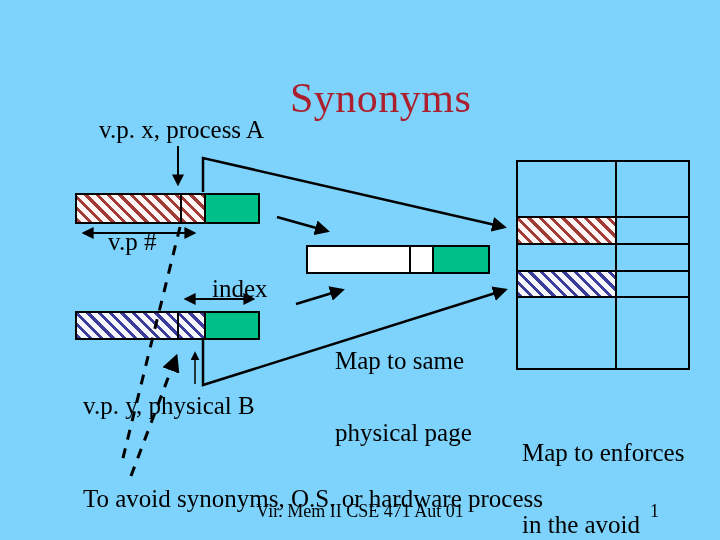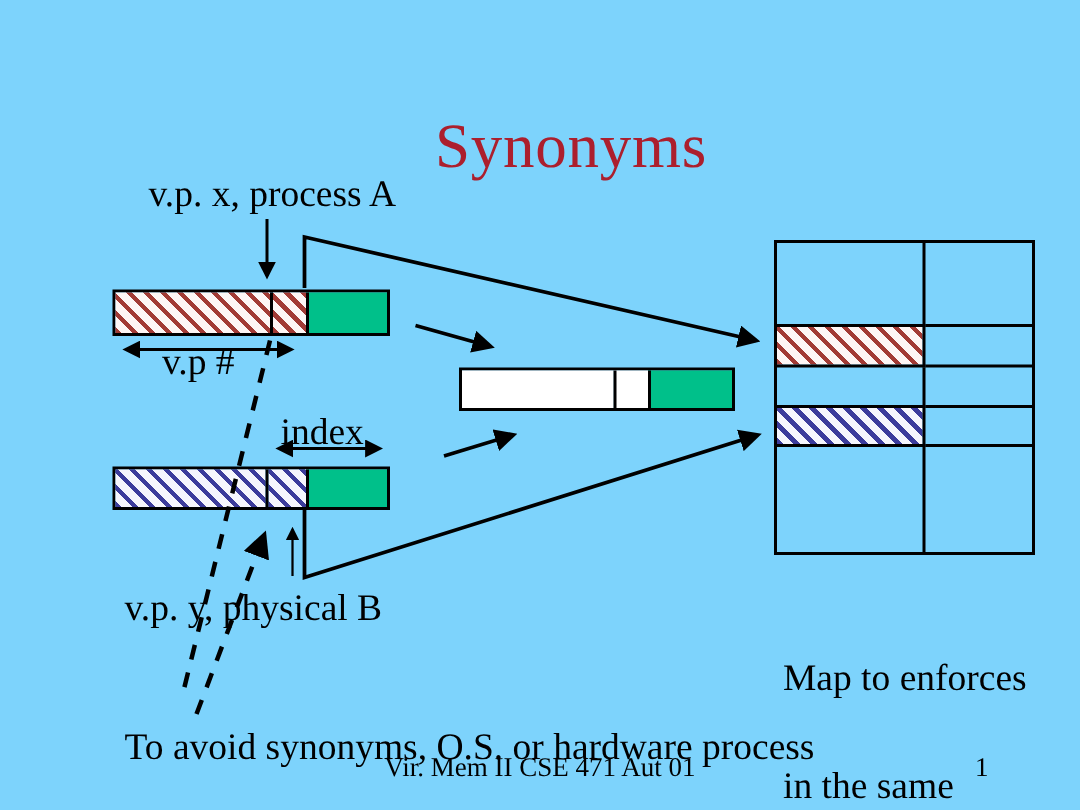--- a/index.html
+++ b/index.html
@@ -41,28 +41,32 @@
 <body>
 
 <div class="slide">
 
   <h1 class="abs title" style="left:290px; top:74px;">Synonyms</h1>
 
   <div class="abs lbl" style="left:99px; top:118px;">v.p. x, process A</div>
 
   <div class="abs lbl" style="left:108px; top:230px;">v.p #</div>
 
-  <div class="abs lbl" style="left:187px; top:277px;">index</div>
+  <div class="abs lbl" style="left:212px; top:277px;">index</div>
 
+  <div class="abs lbl" style="left:335px; top:301px;">
+    <div>Map to same</div>
+    <div>physical page</div>
+  </div>
 
   <div class="abs lbl" style="left:83px; top:394px;">v.p. y, physical B</div>
 
   <div class="abs lbl" style="left:522px; top:393px;">
     <div>Map to enforces</div>
-    <div>in the same</div>
+    <div>in the avoid</div>
   </div>
 
   <div class="abs lbl" style="left:83px; top:441px; line-height:23px;">
     <div>To avoid synonyms, O.S. or hardware process</div>
     
   </div>
 
   <div class="bar" style="left:75px; top:193px; width:185px; height:31px;">
     <div class="seg hatch-red" style="width:103px;"></div>
     <div class="seg hatch-red divider" style="width:24px;"></div>

